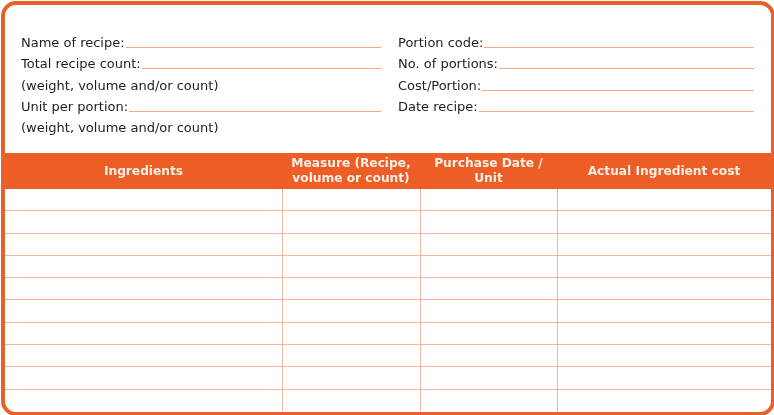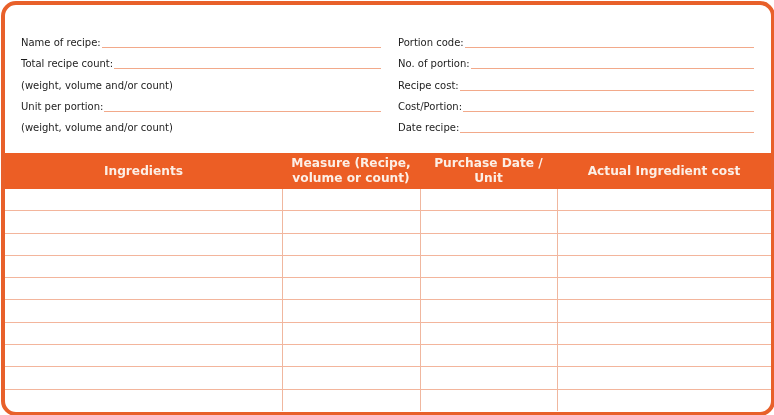--- a/index.html
+++ b/index.html
@@ -36,21 +36,21 @@
     .field-col {
       position: absolute;
       top: 24px;
     }
     .field-col.left { left: 16px; width: 360px; }
     .field-col.right { left: 393px; width: 356px; }
     .field-row {
       display: flex;
       align-items: flex-end;
       height: 21.2px;
-      font-size: 10px;
+      font-size: 13px;
       color: #1d1d1d;
       white-space: nowrap;
     }
     .field-label {
       flex: 0 0 auto;
       line-height: 15px;
     }
     .field-line {
       flex: 1 1 auto;
       height: 15px;
@@ -120,25 +120,21 @@
         <span class="field-label">(weight, volume and/or count)</span>
       </div>
     </div>
 
     <div class="field-col right">
       <div class="field-row">
         <span class="field-label">Portion code:</span>
         <span class="field-line"></span>
       </div>
       <div class="field-row">
-        <span class="field-label">No. of portion:</span>
-        <span class="field-line"></span>
-      </div>
-      <div class="field-row">
-        <span class="field-label">Recipe cost:</span>
+        <span class="field-label">No. of portions:</span>
         <span class="field-line"></span>
       </div>
       <div class="field-row">
         <span class="field-label">Cost/Portion:</span>
         <span class="field-line"></span>
       </div>
       <div class="field-row">
         <span class="field-label">Date recipe:</span>
         <span class="field-line"></span>
       </div>

